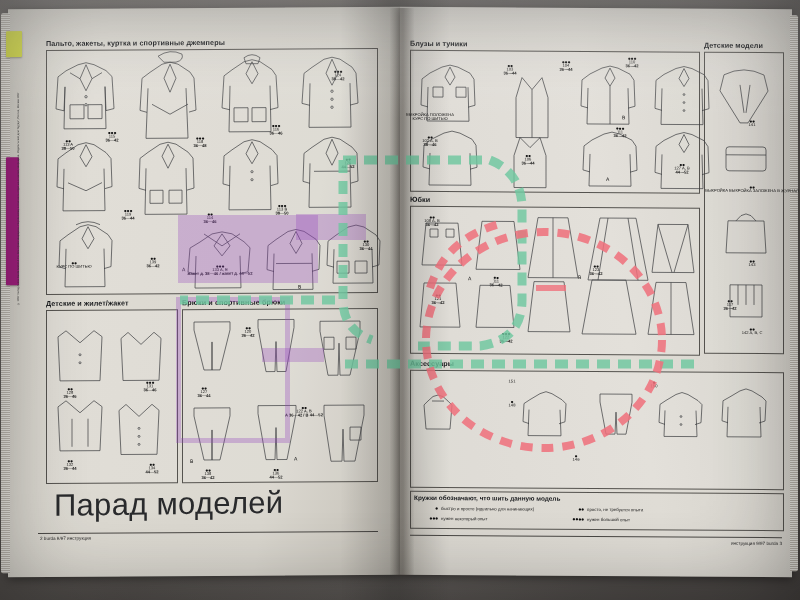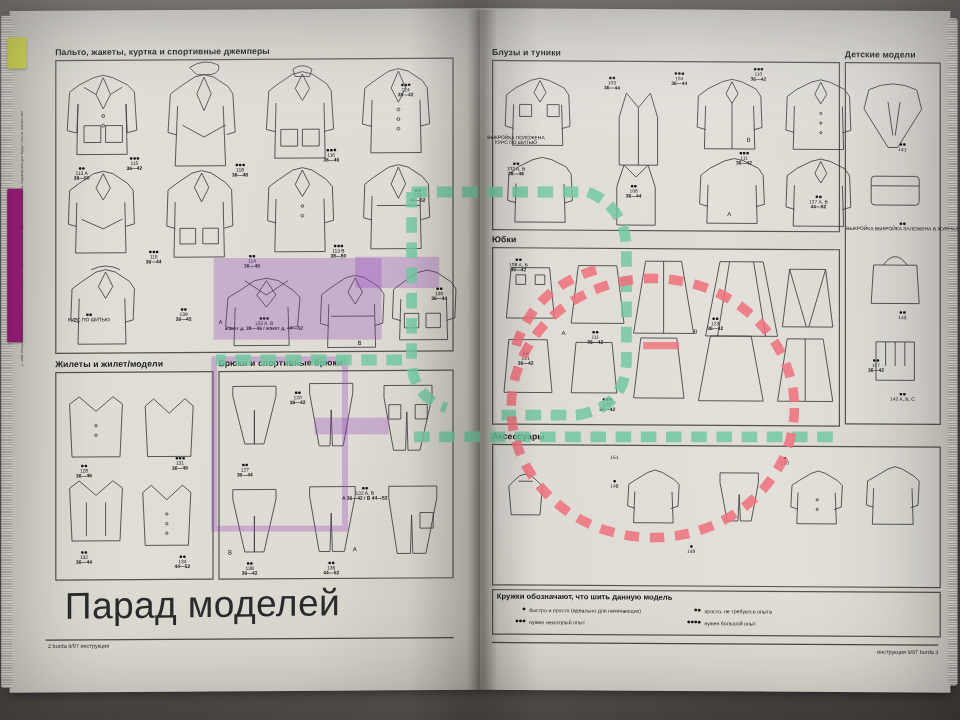--- a/index.html
+++ b/index.html
@@ -112,21 +112,21 @@
       <div class="vstrip">© 1997 Verlag Aenne Burda GmbH &amp; Co. Все права защищены. Перепечатка, в том числе отдельных частей, запрещена. Издательский дом "Бурда", Россия, Москва 1997</div>
 
       <div class="pg-inner">
 
         <div class="sect" style="left:38px;top:30px;width:330px;">
           <div class="sect-title">Пальто, жакеты, куртка и спортивные джемперы</div>
         </div>
         <div class="sect-box" style="left:38px;top:41px;width:330px;height:243px;"></div>
 
         <div class="sect" style="left:38px;top:290px;width:130px;">
-          <div class="sect-title">Жилеты и жилет/модели</div>
+          <div class="sect-title">Детские и жилет/жакет</div>
         </div>
         <div class="sect-box" style="left:38px;top:301px;width:130px;height:172px;"></div>
 
         <div class="sect" style="left:174px;top:290px;width:194px;">
           <div class="sect-title">Брюки и спортивные брюки</div>
         </div>
         <div class="sect-box" style="left:174px;top:301px;width:194px;height:172px;"></div>
 
         <svg class="annsvg" style="left:0;top:0;width:392px;height:568px;z-index:2;" viewBox="0 0 392 568">
           <g fill="none" stroke="#3a3b3d" stroke-width="0.7">

